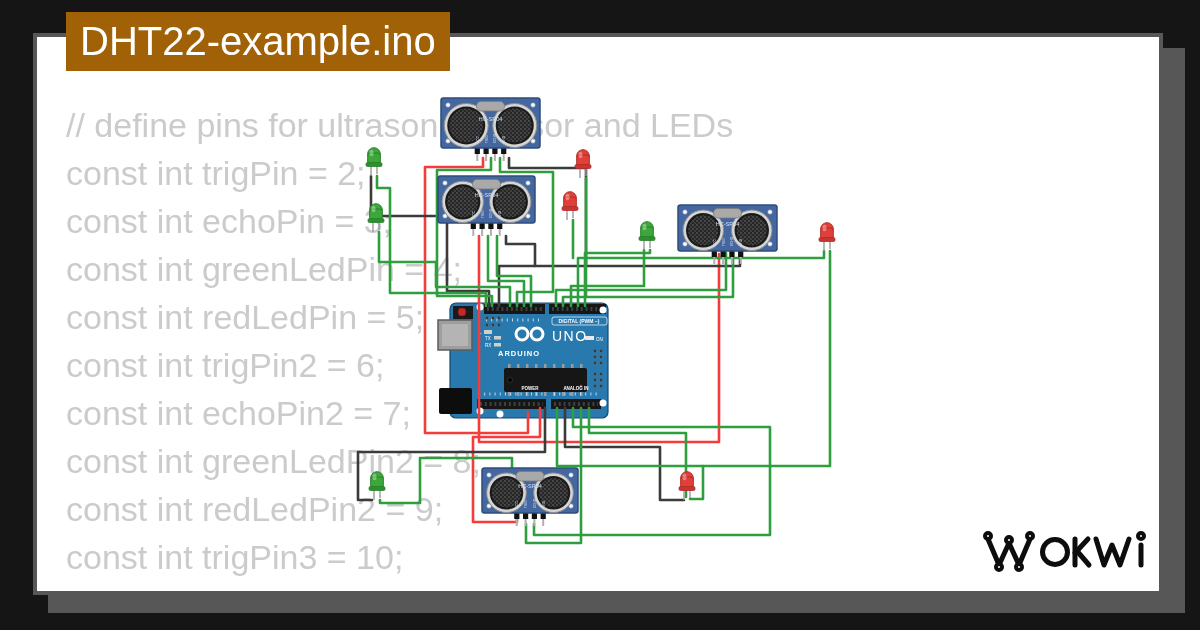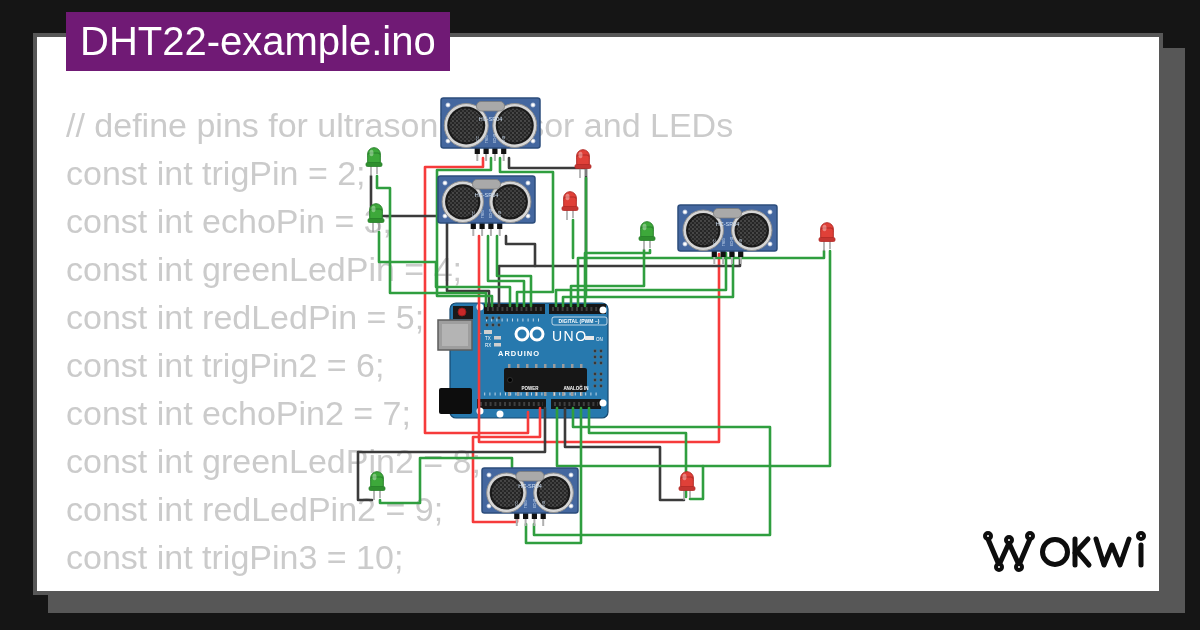--- a/index.html
+++ b/index.html
@@ -6,21 +6,21 @@
   .frame{position:relative;width:1200px;height:630px;background:#151515;overflow:hidden;
          font-family:"Liberation Sans",sans-serif;}
   .shadow{position:absolute;left:48px;top:48px;width:1137px;height:565px;background:#575757;}
   .card{position:absolute;left:33px;top:33px;width:1130px;height:562px;box-sizing:border-box;
         background:#ffffff;border:4px solid #575757;overflow:hidden;}
   .code{position:absolute;left:29px;top:64px;font-size:34px;line-height:48px;color:#cbcbcb;
         white-space:pre;letter-spacing:0px;}
   .code div{height:48px;}
   .circuit{position:absolute;left:0;top:0;width:1122px;height:554px;}
   .title{position:absolute;left:66px;top:12px;height:59px;line-height:59px;padding:0 14px;
-         background:#701a75;color:#ffffff;font-size:40px;z-index:3;}
+         background:#a16207;color:#ffffff;font-size:40px;z-index:3;}
   .logo{position:absolute;left:941px;top:486px;width:176px;height:52px;}
   svg text{font-family:"Liberation Sans",sans-serif;}
 </style>
 </head>
 <body>
 
 <div class="frame">
   <div class="shadow"></div>
 
   <div class="card">

